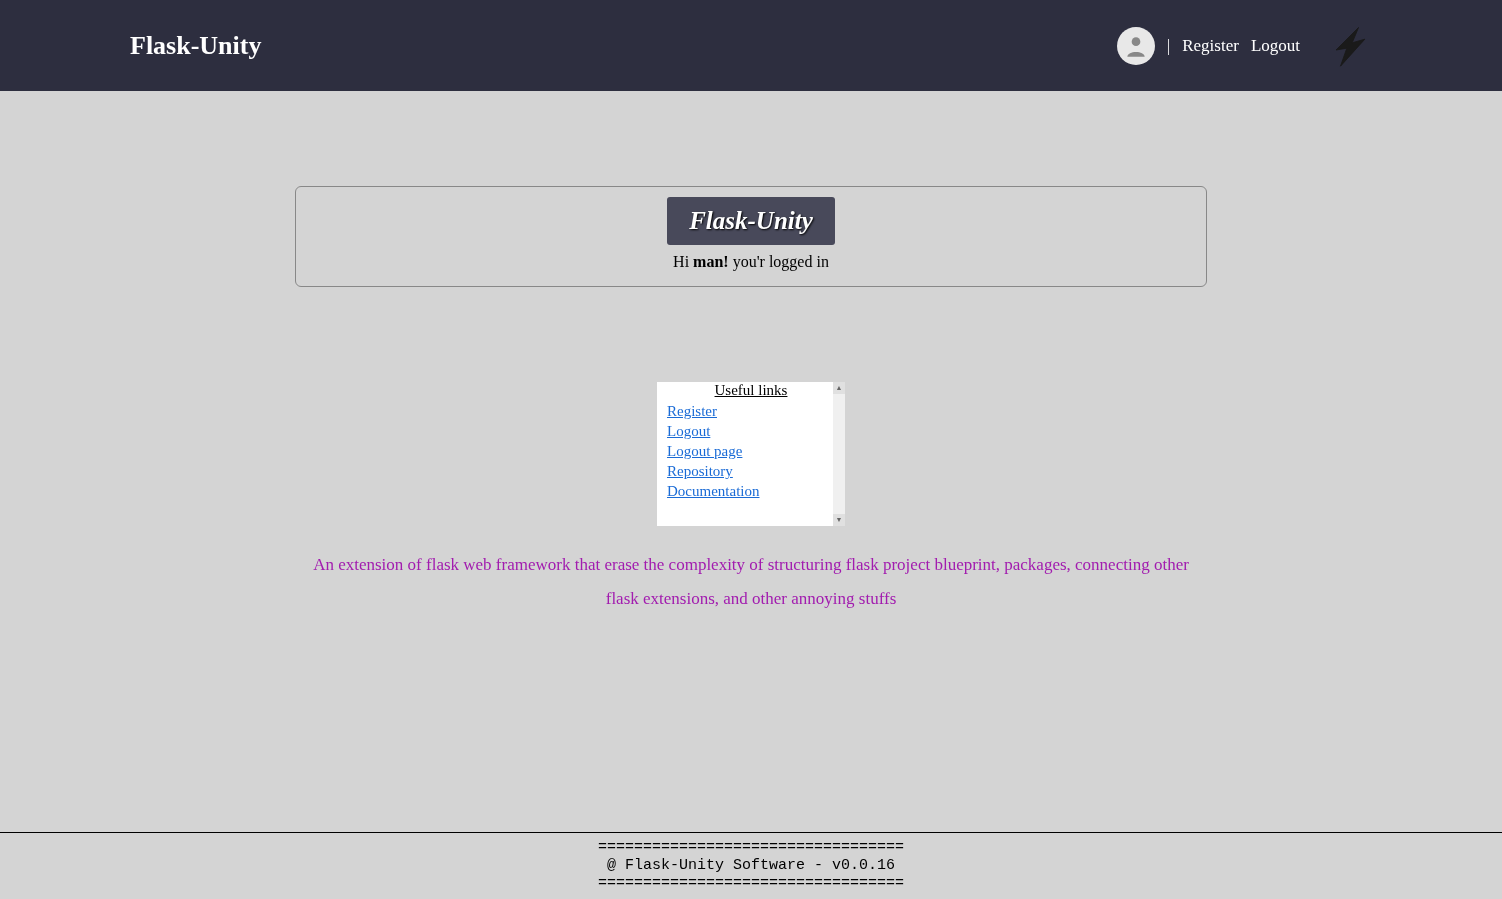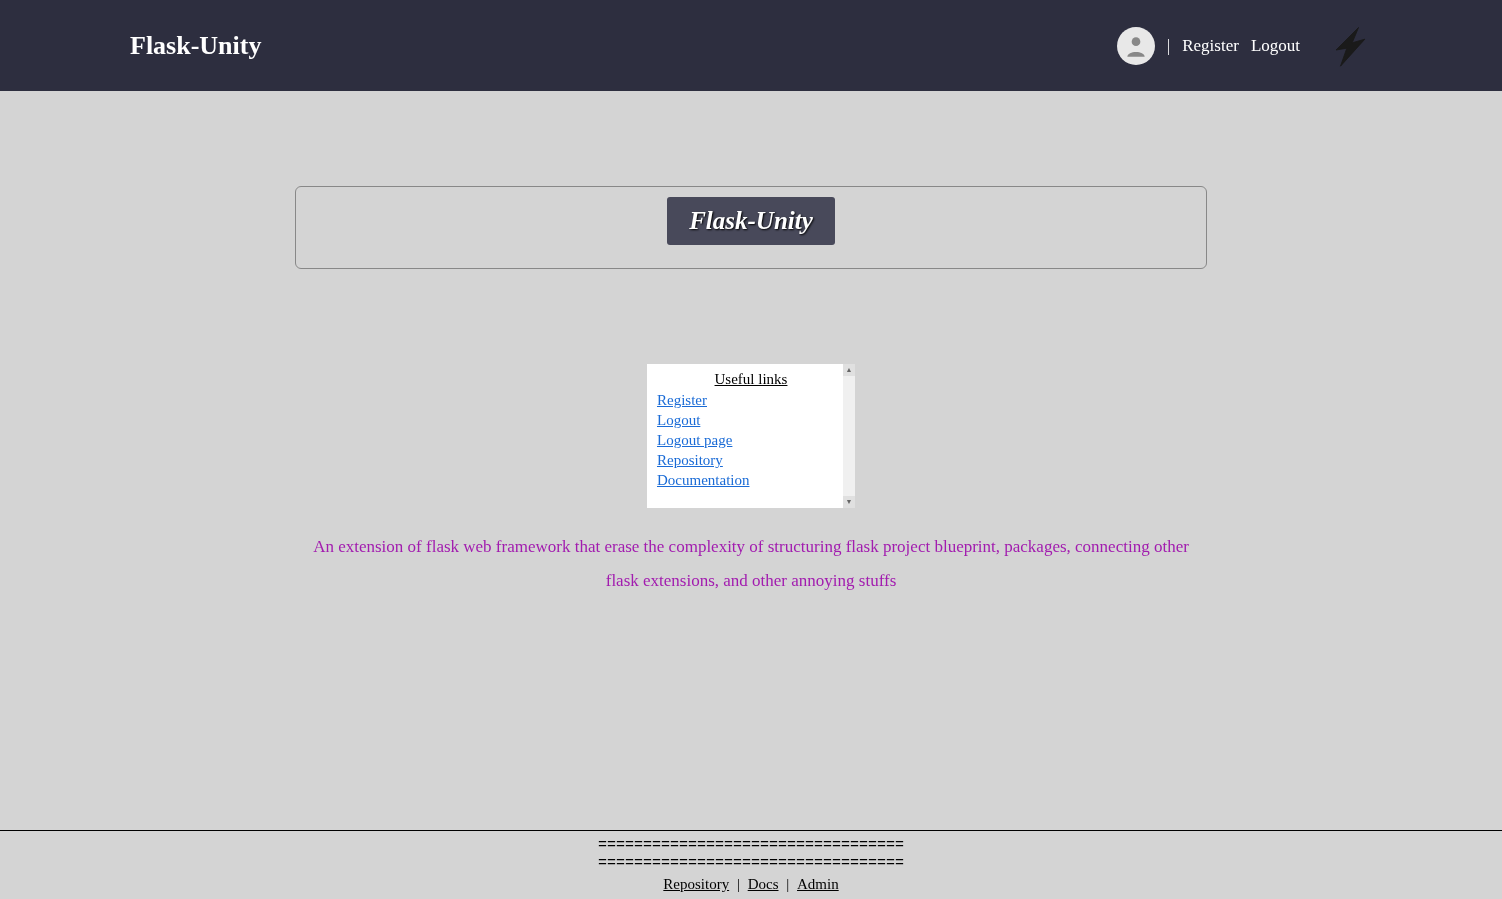--- a/index.html
+++ b/index.html
@@ -86,23 +86,23 @@
     }
     .greeting {
       font-size: 16px;
       color: #000;
     }
     .greeting .bold {
       font-weight: bold;
     }
     .links-panel {
       margin-top: 95px;
-      width: 208px;
+      width: 188px;
       background: #fff;
-      padding: 7px 10px 6px 10px;
+      padding: 0 10px 6px 10px;
       position: relative;
       height: 144px;
     }
     .links-title {
       text-align: center;
       text-decoration: underline;
       font-size: 15px;
       margin-bottom: 3px;
     }
     .links-list {
@@ -190,20 +190,23 @@
     <a href="#" class="nav-link">Logout</a>
     <svg class="logo-icon" viewBox="0 0 50 50">
       <path d="M10 30 L35 5 L28 22 L42 18 L15 48 L22 28 Z" fill="#1a1a1a" stroke="#1a1a1a" stroke-width="1"></path>
     </svg>
   </div>
 </div>
 
 <div class="main-content">
   <div class="welcome-box">
     <div class="brand-badge">Flask-Unity</div>
+    <div class="greeting">
+      <span>Hi </span><span class="bold">man!</span><span> you'r logged in</span>
+    </div>
   </div>
 
   <div class="links-panel">
     <div class="links-title">Useful links</div>
     <ul class="links-list">
       <li><a href="#">Register</a></li>
       <li><a href="#">Logout</a></li>
       <li><a href="#">Logout page</a></li>
       <li><a href="#">Repository</a></li>
       <li><a href="#">Documentation</a></li>
@@ -212,17 +215,15 @@
       <div class="scroll-up">▲</div>
       <div class="scroll-down">▼</div>
     </div>
   </div>
 
   <div class="description">An extension of flask web framework that erase the complexity of structuring flask project blueprint, packages, connecting other flask extensions, and other annoying stuffs</div>
 </div>
 
 <div class="footer">
   <div class="footer-line">==================================</div>
+  <div class="footer-line">@ Flask-Unity Software - v0.0.16</div>
   <div class="footer-line">==================================</div>
-  <div class="footer-links">
-    <a href="#">Repository</a><span class="sep">  |  </span><a href="#">Docs</a><span class="sep">  |  </span><a href="#">Admin</a>
-  </div>
 </div>
 
 </body></html>

